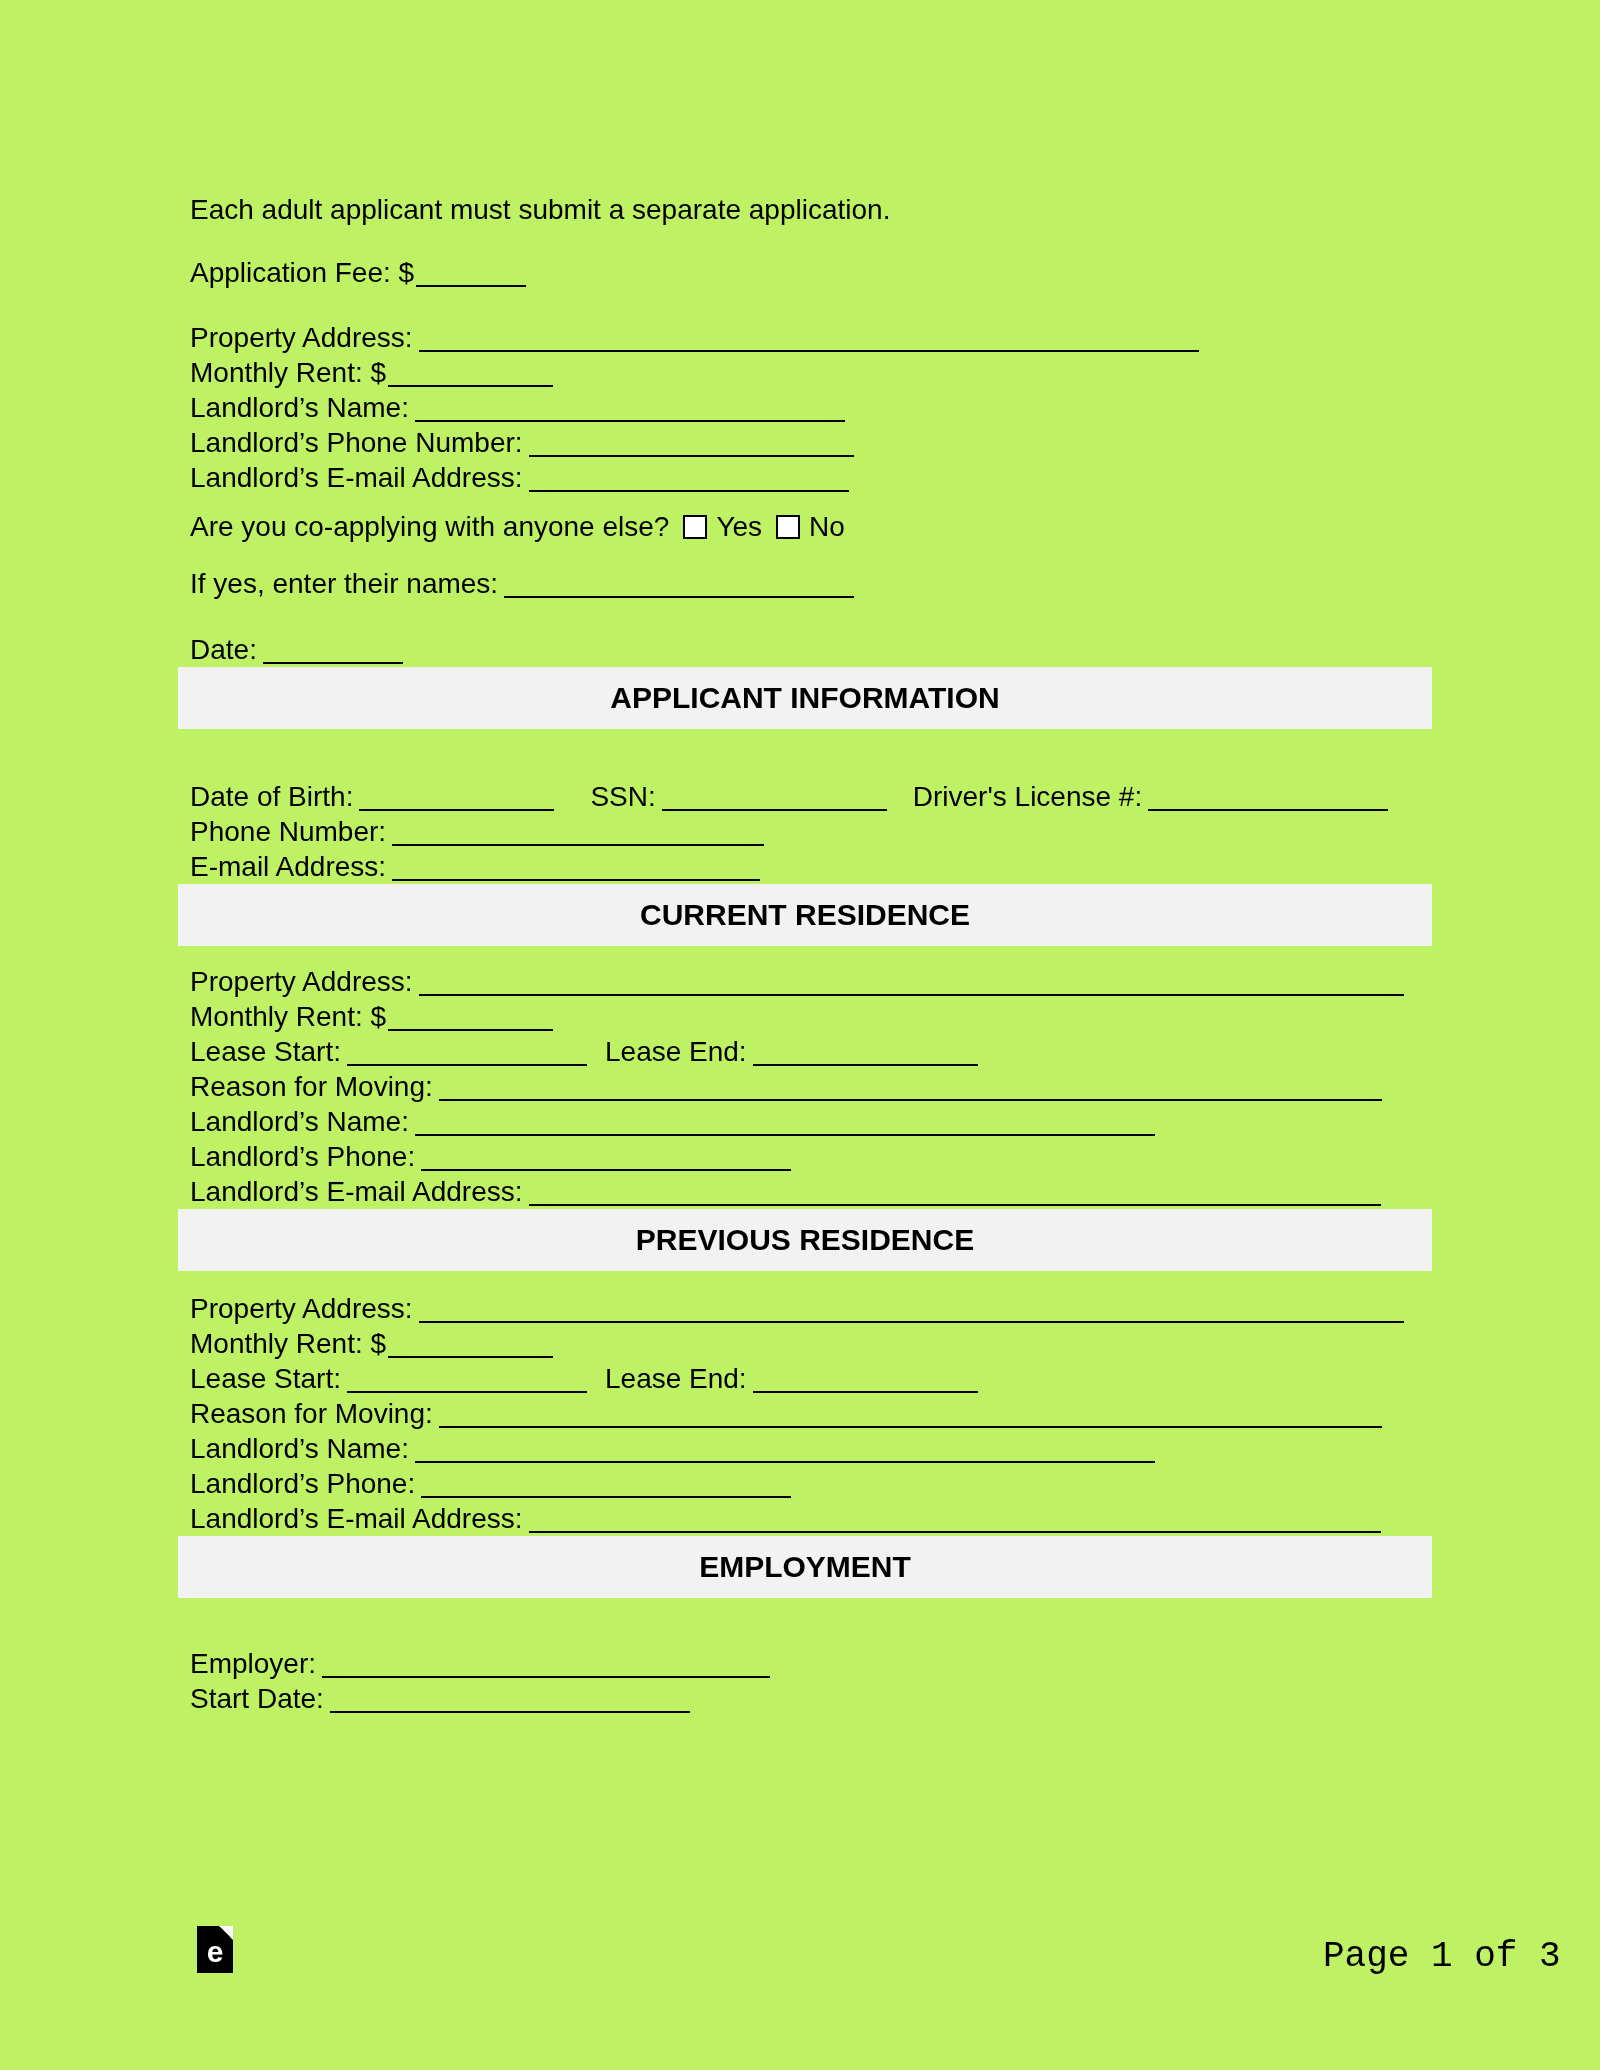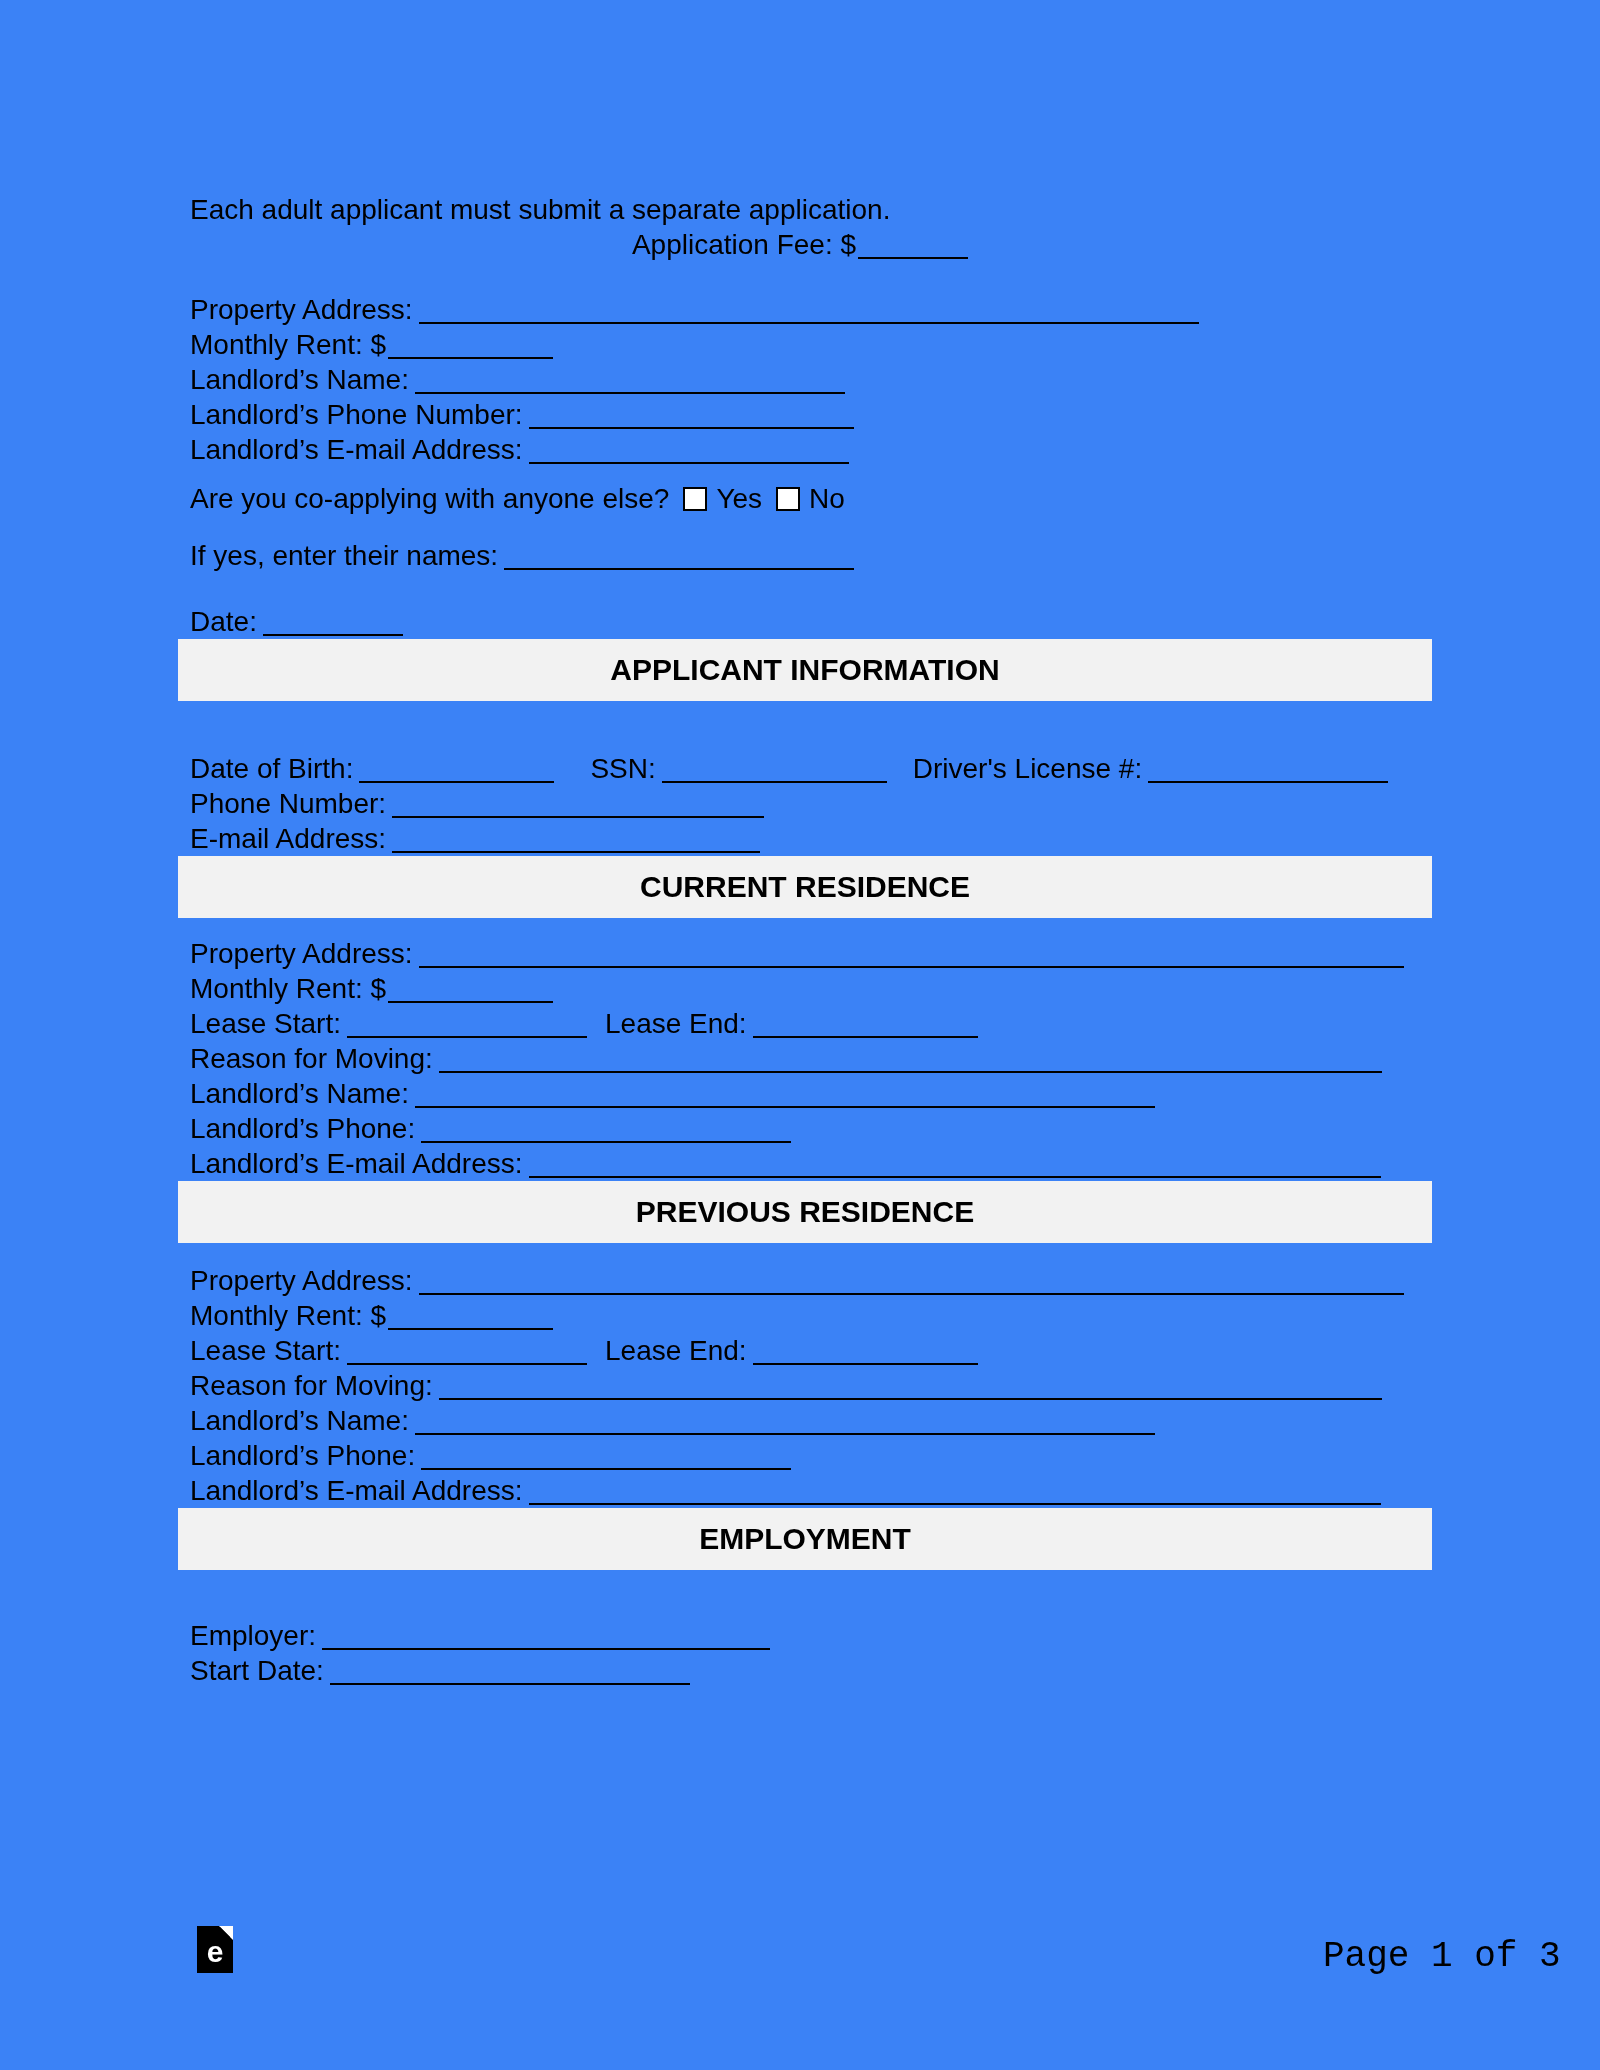--- a/index.html
+++ b/index.html
@@ -1,20 +1,20 @@
 <!DOCTYPE html>
 <html><head>
 <meta charset="utf-8">
 <style>
   html,body{margin:0;padding:0;background:#fff;}
   .page{
     position:relative;
     width:1600px;
     height:2070px;
-    background:#3b82f6;
+    background:#bef264;
     font-family:"Liberation Sans","DejaVu Sans",sans-serif;
     color:#000;
     overflow:hidden;
   }
   .content{
     margin-left:190px;
     width:1220px;
     padding-top:192px;
     font-size:28px;
     line-height:35px;
@@ -41,21 +41,21 @@
   .band{
     margin-left:-12px;
     width:1254px;
     height:62px;
     background:#f2f2f2;
     text-align:center;
     line-height:62px;
     font-weight:bold;
     font-size:30px;
   }
-  .mt-appfee{text-align:center;}
+  .mt-appfee{margin-top:28px;}
   .mt-blockb{margin-top:30px;}
   .mt-coapply{margin-top:14px;}
   .mt-ifyes{margin-top:22px;}
   .mt-date{margin-top:31px;}
   .mt-applicant{margin-top:50px;}
   .mt-current{margin-top:18px;}
   .mt-previous{margin-top:20px;}
   .mt-employment{margin-top:48px;}
   .cb{
     display:inline-block;

